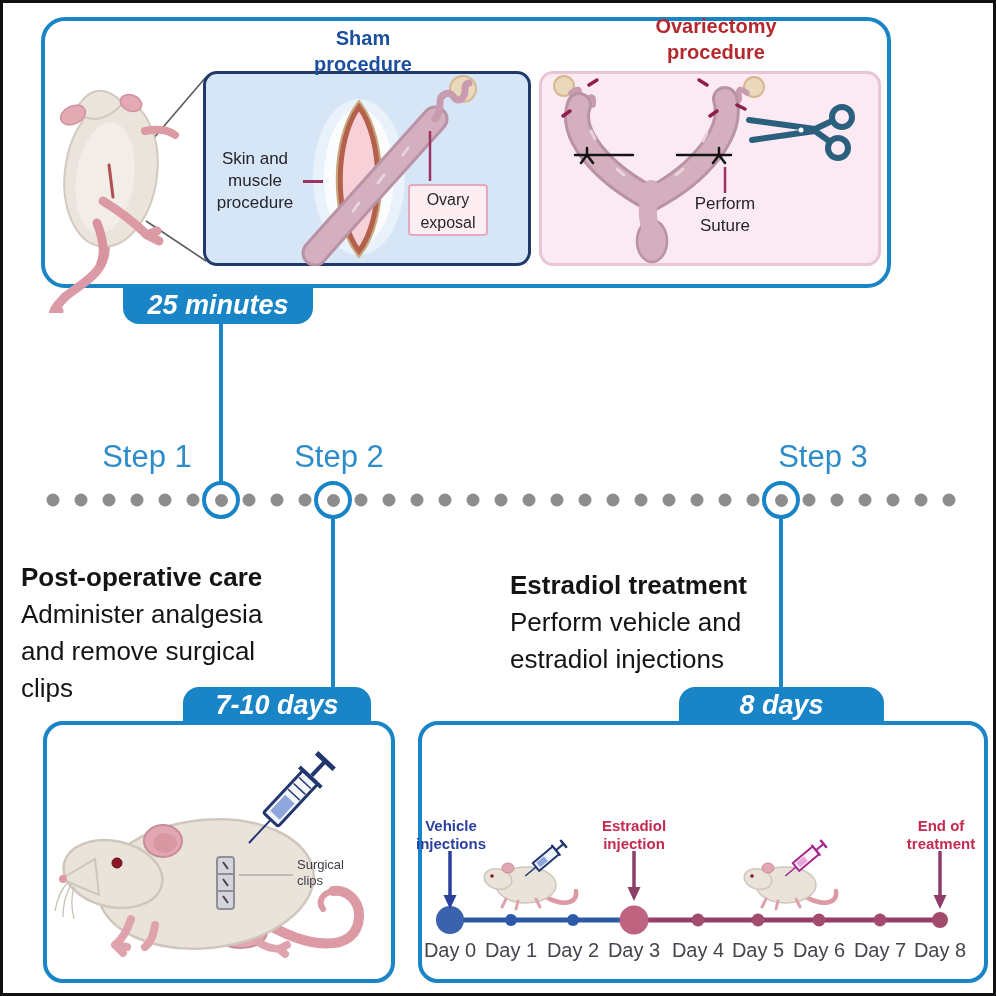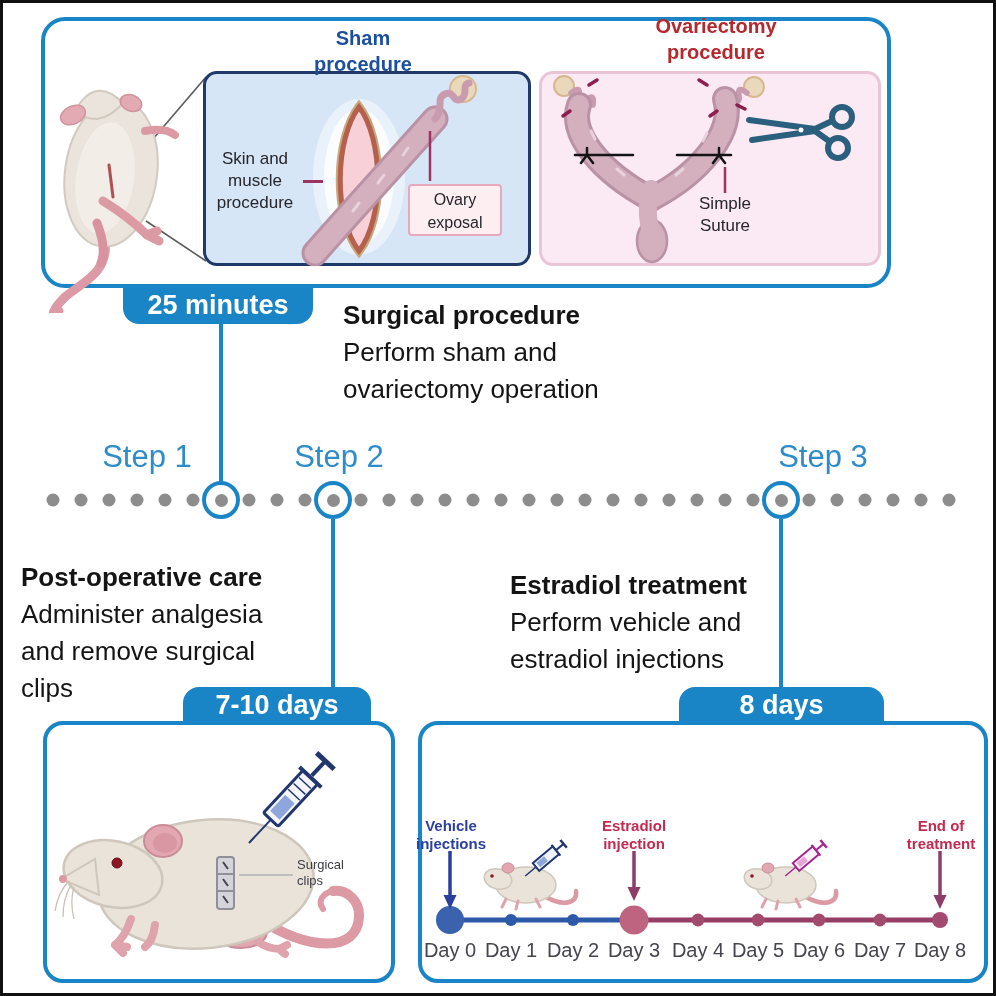--- a/index.html
+++ b/index.html
@@ -15,32 +15,32 @@
   .panel-treatment{left:415px;top:718px;width:570px;height:262px;border-radius:20px;}
   .inner-sham{left:200px;top:68px;width:328px;height:195px;background:var(--sham_bg);
     border:3px solid var(--navy);border-radius:14px;box-sizing:border-box;}
   .inner-ovx{left:536px;top:68px;width:342px;height:195px;background:var(--ovx_bg);
     border:3px solid var(--ovx_border);border-radius:14px;box-sizing:border-box;}
   .panel-title{position:absolute;text-align:center;font-weight:bold;font-size:20px;line-height:26px;}
   .title-sham{left:270px;top:22px;width:180px;color:var(--sham_title);}
   .title-ovx{left:618px;top:10px;width:190px;color:var(--ovx_title);}
   .small-label{position:absolute;font-size:17px;line-height:22px;color:#26262c;text-align:center;}
   .badge{position:absolute;background:var(--accent_blue);color:#fff;font-weight:bold;
-    font-size:27px;text-align:center;}
+    font-size:27px;text-align:center;font-style:italic;}
   .badge-25{left:120px;top:285px;width:190px;height:36px;line-height:35px;border-radius:0 0 16px 16px;}
   .badge-710{left:180px;top:684px;width:188px;height:35px;line-height:36px;border-radius:16px 16px 0 0;}
   .badge-8{left:676px;top:684px;width:205px;height:35px;line-height:36px;border-radius:16px 16px 0 0;}
   .vline{position:absolute;width:4px;background:var(--accent_blue);}
   .step{position:absolute;color:var(--step_blue);font-weight:normal;font-size:31px;text-align:center;}
   .ring{position:absolute;width:30px;height:30px;border:4px solid var(--accent_blue);border-radius:50%;
     background:#fff;display:flex;align-items:center;justify-content:center;}
   .ring .rdot{width:13px;height:13px;border-radius:50%;background:#8d8d8d;}
   .textblock{position:absolute;font-size:26px;line-height:37px;color:#141414;}
   .textblock .tb-title{font-weight:bold;}
-  .ovary-box{left:405px;top:181px;width:94px;height:52px;background:#fdeef1;
+  .ovary-box{left:405px;top:181px;width:80px;height:52px;background:#fdeef1;
     border:2px solid #e8a8bd;border-radius:4px;box-sizing:border-box;
     font-size:16px;line-height:23px;text-align:center;color:#26262c;padding-top:2px;}
   .dash{left:300px;top:177px;width:20px;height:3px;background:var(--crimson);}
   .clips-label{left:294px;top:854px;width:74px;font-size:13px;line-height:16px;color:#3c3c44;}
   .event-label{position:absolute;top:814px;font-weight:bold;font-size:15px;line-height:18px;text-align:center;}
   .ev-blue{color:var(--event_blue);}
   .ev-red{color:var(--event_red);}
   .day{position:absolute;top:936px;width:56px;text-align:center;font-size:20px;color:#45454d;}
   svg{display:block;}
 </style>
@@ -138,34 +138,29 @@
       <circle cx="303" cy="46" r="10"></circle>
       <circle cx="299" cy="77" r="10"></circle>
     </g>
     <circle cx="262" cy="59" r="2.5" fill="#ffffff"></circle>
   </svg>
   <div class="panel-title title-ovx">
     <div>Ovariectomy</div>
     <div>procedure</div>
   </div>
   <div class="small-label" style="left:666px;top:190px;width:112px;">
-    <div>Simple</div>
+    <div>Perform</div>
     <div>Suture</div>
   </div>
 
   <div class="badge badge-25">25 minutes</div>
   <div class="vline" style="left:216px;top:321px;height:160px;"></div>
   <div class="vline" style="left:328px;top:516px;height:170px;"></div>
   <div class="vline" style="left:776px;top:516px;height:170px;"></div>
 
-  <div class="textblock" style="left:340px;top:294px;">
-    <div class="tb-title">Surgical procedure</div>
-    <div>Perform sham and</div>
-    <div>ovariectomy operation</div>
-  </div>
 
   <div class="step" style="left:83px;top:436px;width:122px;">Step 1</div>
   <div class="step" style="left:275px;top:436px;width:122px;">Step 2</div>
   <div class="step" style="left:758px;top:436px;width:124px;">Step 3</div>
 
   <svg class="abs" style="left:36px;top:484px;" width="924" height="26" id="dotted-row">
       <circle cx="14" cy="13" r="6.5" fill="#8d8d8d"></circle>
       <circle cx="42" cy="13" r="6.5" fill="#8d8d8d"></circle>
       <circle cx="70" cy="13" r="6.5" fill="#8d8d8d"></circle>
       <circle cx="98" cy="13" r="6.5" fill="#8d8d8d"></circle>

